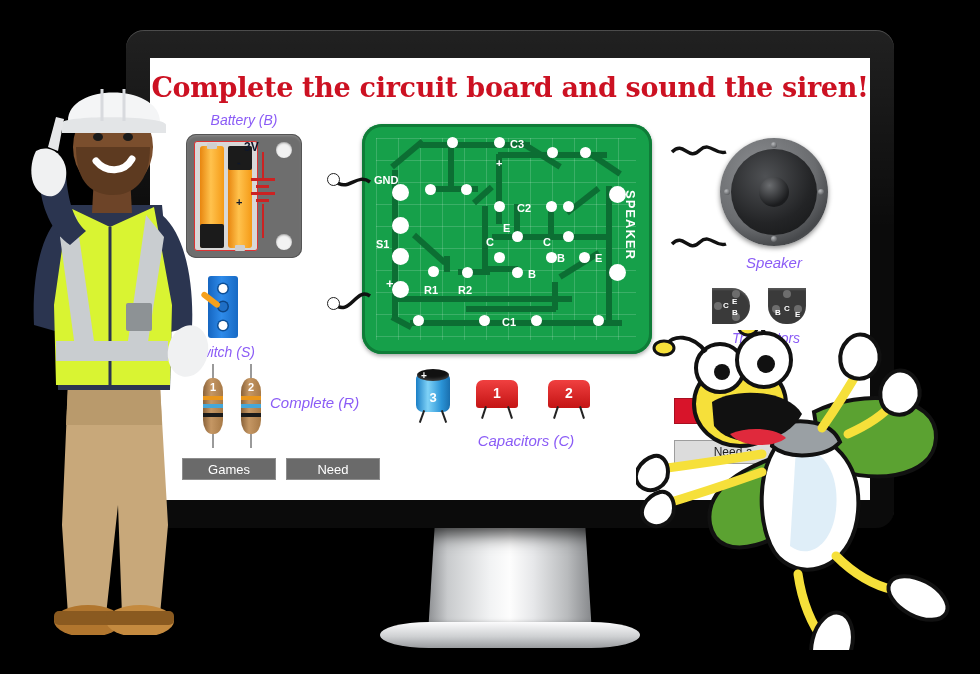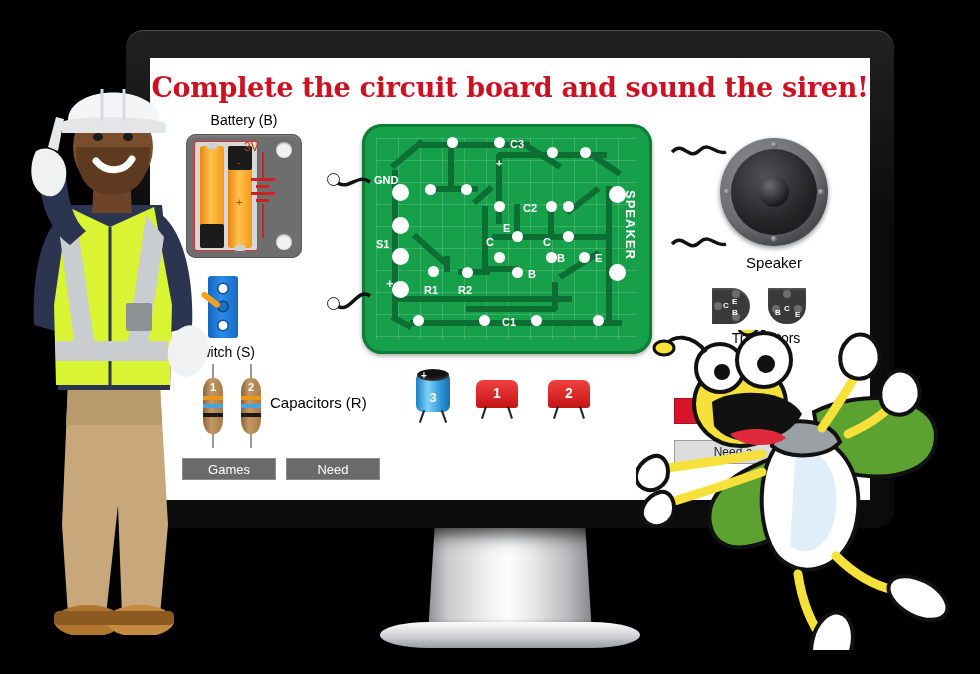--- a/index.html
+++ b/index.html
@@ -41,21 +41,21 @@
   }
 
   
   .title {
     position:absolute; left:0; top:14px; width:720px; text-align:center;
     font-family:"DejaVu Serif", serif; font-weight:bold; font-size:27px;
     color:#cc1122; letter-spacing:-.3px; white-space:nowrap;
   }
 
   
-  .cap { position:absolute; font-size:14px; color:#000000; white-space:nowrap; text-align:center; }
+  .cap { position:absolute; font-size:14px; color:#8b5cf6; white-space:nowrap; text-align:center;font-style:italic; }
 
   
   .batt-wrap { position:absolute; left:36px; top:76px; width:116px; height:124px; }
   .batt-holder {
     position:absolute; inset:0; background:#6e6e6e; border-radius:10px;
     box-shadow: inset 0 0 0 1px #555, inset 0 2px 3px rgba(255,255,255,.22);
   }
   .batt-slot { position:absolute; left:8px; top:7px; width:64px; height:110px;
     border:1.5px solid #d33; border-radius:3px; background:#d8d8d8; }
   .cell { position:absolute; width:24px; height:102px; border-radius:3px; top:4px; }
@@ -65,21 +65,21 @@
   .cell.a .cap-end { bottom:0; left:0; }
   .cell.b .cap-end { top:0; left:0; }
   .nub { position:absolute; width:10px; height:6px; background:#cfcfcf; left:7px; border-radius:1px; }
   .cell.a .nub { top:-3px; } .cell.b .nub { bottom:-3px; }
   .hole { position:absolute; width:16px; height:16px; background:#f2f2f2; border-radius:50%;
           box-shadow: inset 0 1px 2px rgba(0,0,0,.35); }
   .hole.h1 { right:10px; top:8px; } .hole.h2 { right:10px; bottom:8px; }
   .schem { position:absolute; right:22px; top:18px; width:34px; height:90px; }
   .schem i { position:absolute; left:50%; transform:translateX(-50%); background:#c22; display:block; }
   .sv { width:2px; }
-  .sym-label { position:absolute; font-size:11px; font-weight:normal; color:#c2410c; }
+  .sym-label { position:absolute; font-size:11px; font-weight:bold; color:#0f172a; }
 
   
   .switch-wrap { position:absolute; left:58px; top:218px; width:30px; height:62px; }
   .switch-body { position:absolute; inset:0; background:linear-gradient(90deg,#1565c0,#2e8bea 45%,#1669c4);
                  border-radius:3px; }
   .sw-hole { position:absolute; left:50%; transform:translateX(-50%); width:9px; height:9px;
              background:#fff; border-radius:50%; box-shadow:0 0 0 1.5px #0d4f96; }
   .sw-hole.t{ top:8px; } .sw-hole.m{ top:26px; background:#1f6fc6; box-shadow:0 0 0 1.5px #0c4586;} .sw-hole.b{ bottom:8px; }
   .sw-lever { position:absolute; left:-6px; top:14px; width:22px; height:6px; background:#f6a11c;
               border-radius:3px; transform:rotate(38deg); transform-origin:left center; }
@@ -222,21 +222,21 @@
     <div class="res" style="left:91px; top:320px;">
       <div class="lead up"></div>
       <div class="lead dn"></div>
       <div class="body">
         <div class="band" style="top:18px; background:#e8961c;"></div>
         <div class="band" style="top:26px; background:#46a7d8;"></div>
         <div class="band" style="top:35px; background:#1a1a1a;"></div>
       </div>
       <div class="num">2</div>
     </div>
-    <div class="cap" style="left:120px; top:336px; text-align:left; font-size:15px;">Capacitors (R)</div>
+    <div class="cap" style="left:120px; top:336px; text-align:left; font-size:15px;">Complete (R)</div>
 
     <div class="board">
       <div class="board-grid"></div>
 
       <div class="trace" style="left:30px; top:46px; width:6px; height:132px;"></div>
       <div class="trace" style="left:30px; top:172px; width:180px; height:6px;"></div>
       <div class="trace" style="left:30px; top:40px; width:40px; height:6px; transform:rotate(-40deg); transform-origin:left center;"></div>
       <div class="trace" style="left:58px; top:18px; width:110px; height:6px;"></div>
       <div class="trace" style="left:86px; top:18px; width:6px; height:48px;"></div>
       <div class="trace" style="left:64px; top:62px; width:52px; height:6px;"></div>
@@ -294,21 +294,21 @@
       <div class="pad big" style="left:38px; top:165px;"></div>
       <div class="pad big" style="left:255px; top:70px;"></div>
       <div class="pad big" style="left:255px; top:148px;"></div>
 
       <div class="blab" style="left:12px; top:50px;">GND</div>
       <div class="blab" style="left:14px; top:114px;">S1</div>
       <div class="blab" style="left:24px; top:152px; font-size:13px;">+</div>
       <div class="blab sp" style="left:276px; top:66px;">SPEAKER</div>
       <div class="blab" style="left:148px; top:14px;">C3</div>
       <div class="blab" style="left:134px; top:33px;">+</div>
-      <div class="blab" style="left:155px; top:78px;margin-left:6px;">C2</div>
+      <div class="blab" style="left:155px; top:78px;">C2</div>
       <div class="blab" style="left:141px; top:98px;">E</div>
       <div class="blab" style="left:124px; top:112px;">C</div>
       <div class="blab" style="left:181px; top:112px;">C</div>
       <div class="blab" style="left:195px; top:128px;">B</div>
       <div class="blab" style="left:233px; top:128px;">E</div>
       <div class="blab" style="left:166px; top:144px;">B</div>
       <div class="blab" style="left:62px; top:160px;">R1</div>
       <div class="blab" style="left:96px; top:160px;">R2</div>
       <div class="blab" style="left:140px; top:192px;">C1</div>
     </div>
@@ -362,20 +362,21 @@
     <div class="cap-cer" style="left:326px; top:322px;">
       <div class="n">1</div>
       <div class="leg" style="left:7px; bottom:-11px; transform:rotate(18deg);"></div>
       <div class="leg" style="right:7px; bottom:-11px; transform:rotate(-18deg);"></div>
     </div>
     <div class="cap-cer" style="left:398px; top:322px;">
       <div class="n">2</div>
       <div class="leg" style="left:7px; bottom:-11px; transform:rotate(18deg);"></div>
       <div class="leg" style="right:7px; bottom:-11px; transform:rotate(-18deg);"></div>
     </div>
+    <div class="cap" style="left:286px; top:374px; width:180px; font-size:15px;">Capacitors (C)</div>
 
     <div class="btn red" style="left:524px; top:340px; width:110px; height:26px;">Check</div>
     <div class="btn light" style="left:524px; top:382px; width:118px; height:24px; font-size:12px;">Need a</div>
 
     <div class="btn dark" style="left:32px; top:400px; width:94px; height:22px;">Games</div>
     <div class="btn dark" style="left:136px; top:400px; width:94px; height:22px;">Need</div>
   </div>
 
   <svg class="art" style="left:10px; top:55px; width:215px; height:580px;" viewBox="0 0 215 580">
 

